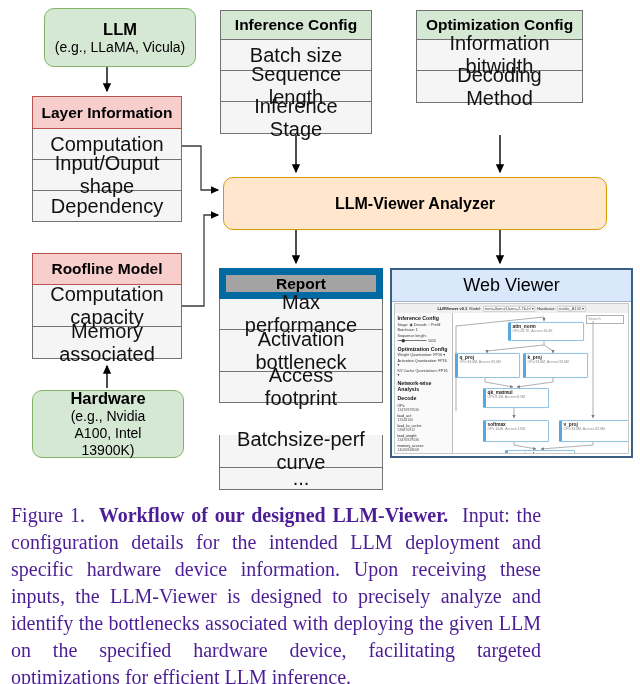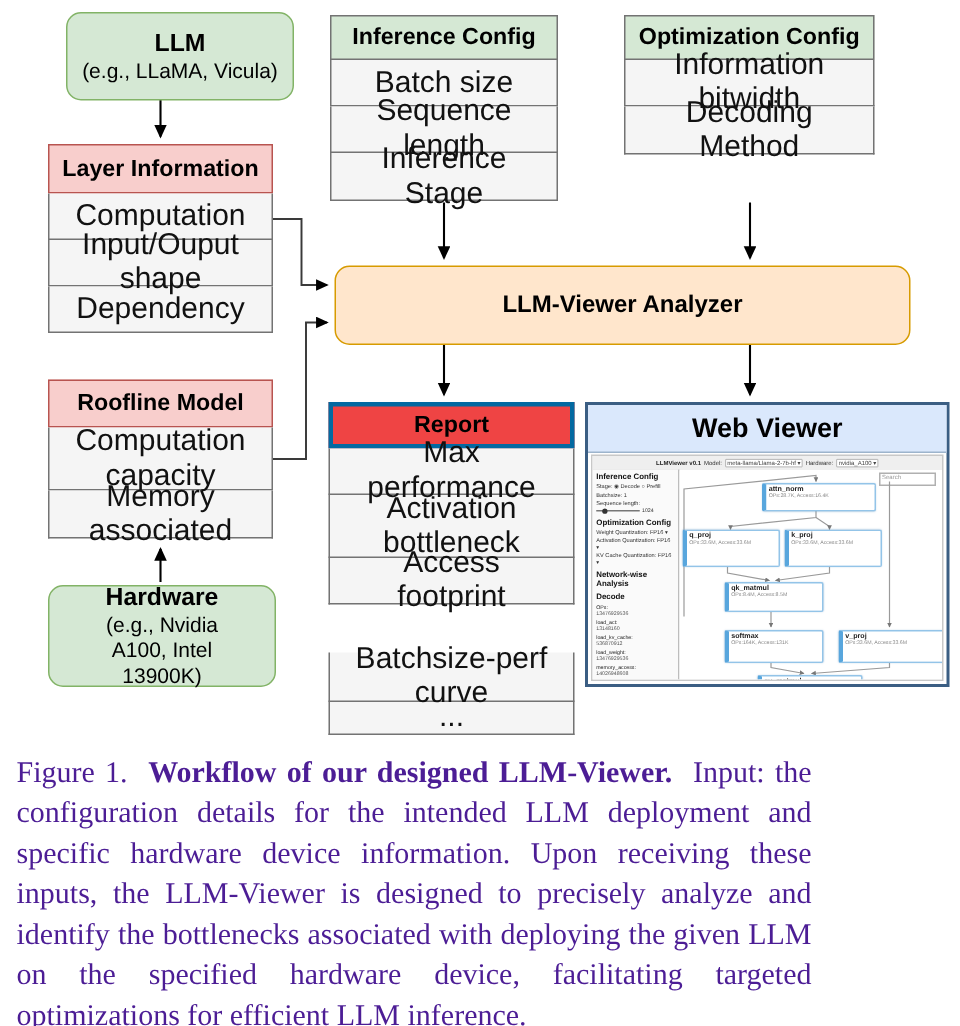--- a/index.html
+++ b/index.html
@@ -17,30 +17,30 @@
   
   .analyzer{position:absolute;background:#ffe6cc;border:1.6px solid #d79b00;border-radius:10px;
         display:flex;align-items:center;justify-content:center;font-weight:bold;font-size:16px;color:#000;}
 
   
   .tbl{position:absolute;}
   .thead{display:flex;align-items:center;justify-content:center;font-weight:bold;font-size:15.5px;
          color:#000;box-sizing:border-box;text-align:center;line-height:1.1;}
   .hd-pink{background:#f8cecc;border:1.6px solid #b85450;text-align:center;}
   .hd-green{background:#d5e8d4;border:1px solid #737373;}
-  .hd-blue{background:#ef4444;border:3px solid #0369a1;}
+  .hd-blue{background:#a3a3a3;border:7px solid #0369a1;}
   .trow{background:#f5f5f5;border:1px solid #737373;border-top:none;display:flex;align-items:center;
         justify-content:center;font-size:20px;color:#111;box-sizing:border-box;text-align:center;
         line-height:1.15;padding:0 10px;}
 
   
   .webviewer{position:absolute;left:390px;top:268px;width:243px;height:190px;box-sizing:border-box;
              border:2px solid #3b5e83;background:#fff;}
   .wv-head{height:31px;background:#dae8fc;border-bottom:1px solid #9db4cc;display:flex;align-items:center;
-           justify-content:center;font-weight:bold;font-size:18px;color:#000;}
+           justify-content:center;font-weight:normal;font-size:18px;color:#000;}
   .wv-shot{position:absolute;left:2px;right:2px;top:33px;bottom:2px;background:#fff;overflow:hidden;
            border:1px solid #c8c8c8;}
   .wv-topbar{height:9px;background:#efefef;border-bottom:1px solid #d0d0d0;overflow:hidden;}
   .wv-topbar-inner{transform:scale(.5);transform-origin:0 0;width:200%;height:18px;display:flex;
            align-items:center;justify-content:center;gap:4px;font-size:8px;color:#333;white-space:nowrap;}
   .chip{border:1px solid #9f9f9f;background:#fff;border-radius:1px;padding:0 2px;display:flex;gap:2px;
         align-items:center;font-size:8px;color:#444;}
   .wv-body{position:absolute;left:0;right:0;top:9px;bottom:0;display:flex;}
   .wv-sidebar{width:57px;background:#fafafa;border-right:1px solid #bdbdbd;overflow:hidden;flex:none;}
   .sb-scale{transform:scale(.5);transform-origin:0 0;width:200%;padding:4px 5px;box-sizing:border-box;}

